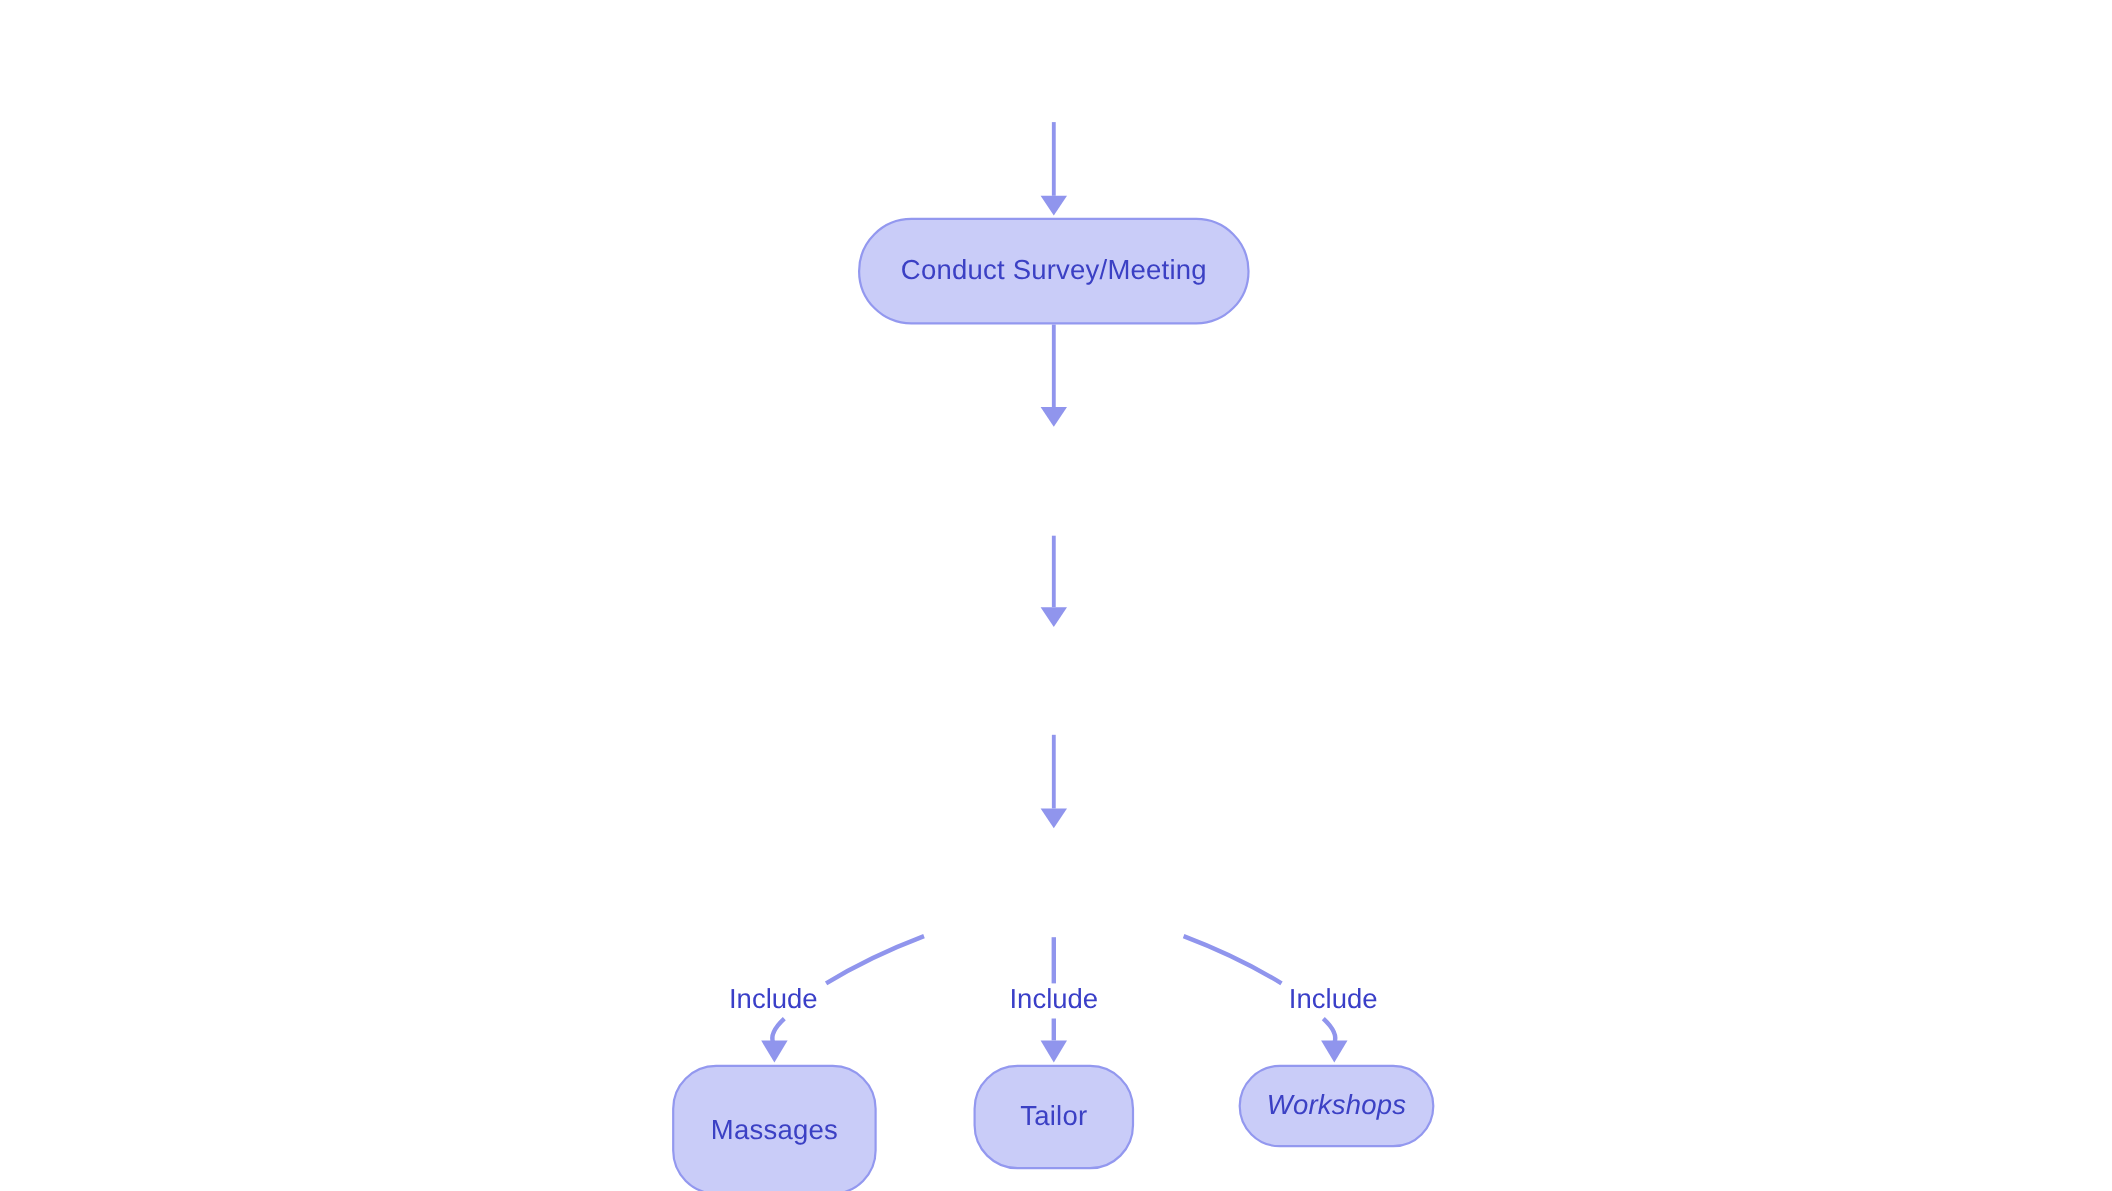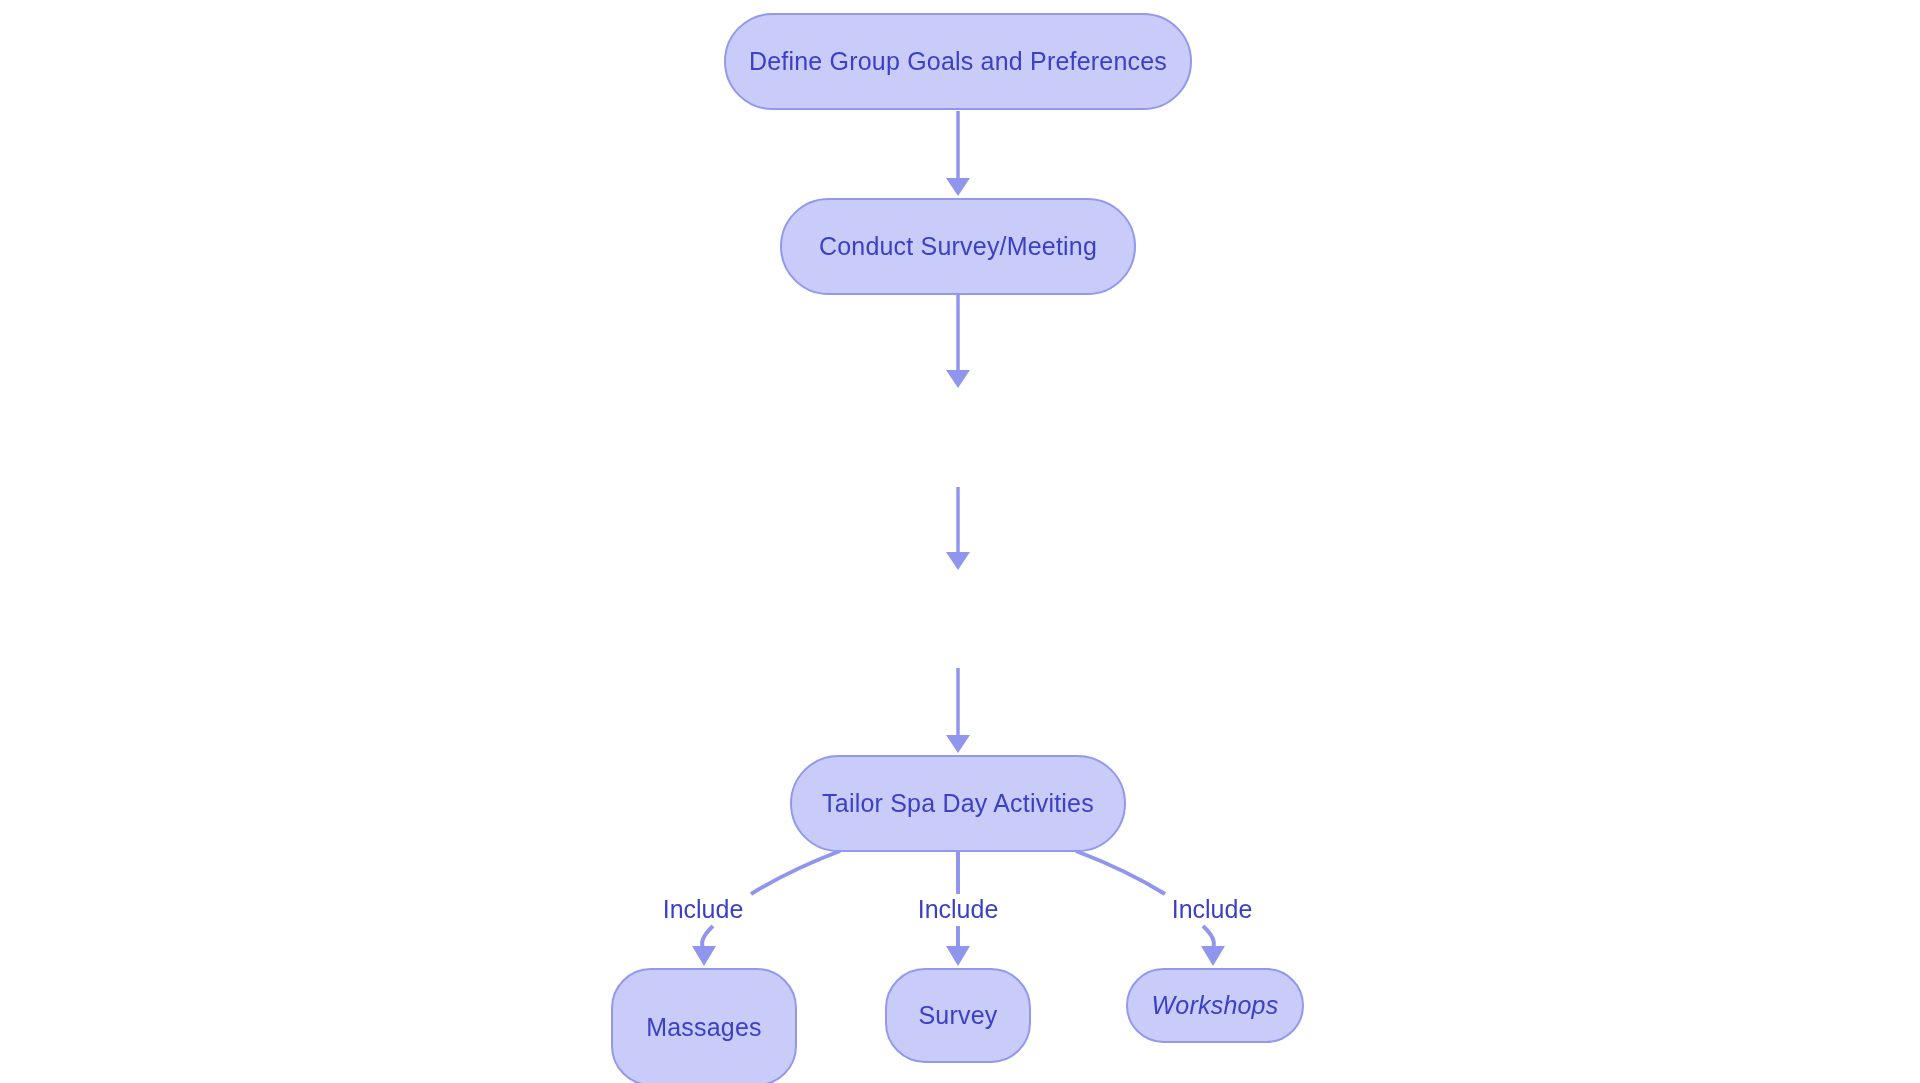--- a/index.html
+++ b/index.html
@@ -108,34 +108,28 @@
       <polygon class="arrowhead" points="946,946 970,946 958,966"></polygon>
     </g>
 
     <g>
       <path class="edge-line diag" d="M1076,851 Q1126,870 1165,894"></path>
       <path class="edge-line diag" d="M1203,926 Q1217,939 1213,948"></path>
       <polygon class="arrowhead" points="1201,946 1225,946 1213,966"></polygon>
     </g>
   </svg>
 
-  <div class="node pill" id="n-define">
-    <span>Define Group Goals and Preferences</span>
-  </div>
   <div class="node pill" id="n-conduct">
     <span>Conduct Survey/Meeting</span>
-  </div>
-  <div class="node pill" id="n-tailor">
-    <span>Tailor Spa Day Activities</span>
   </div>
   <div class="node soft" id="n-massages">
     <span>Massages</span>
   </div>
   <div class="node soft" id="n-facials">
-    <span>Survey</span>
+    <span>Tailor</span>
   </div>
   <div class="node soft" id="n-workshops">
     <span>Workshops</span>
   </div>
 
   <div class="edge-label" id="lbl-include-left">Include</div>
   <div class="edge-label" id="lbl-include-middle">Include</div>
   <div class="edge-label" id="lbl-include-right">Include</div>
 
 </div>

